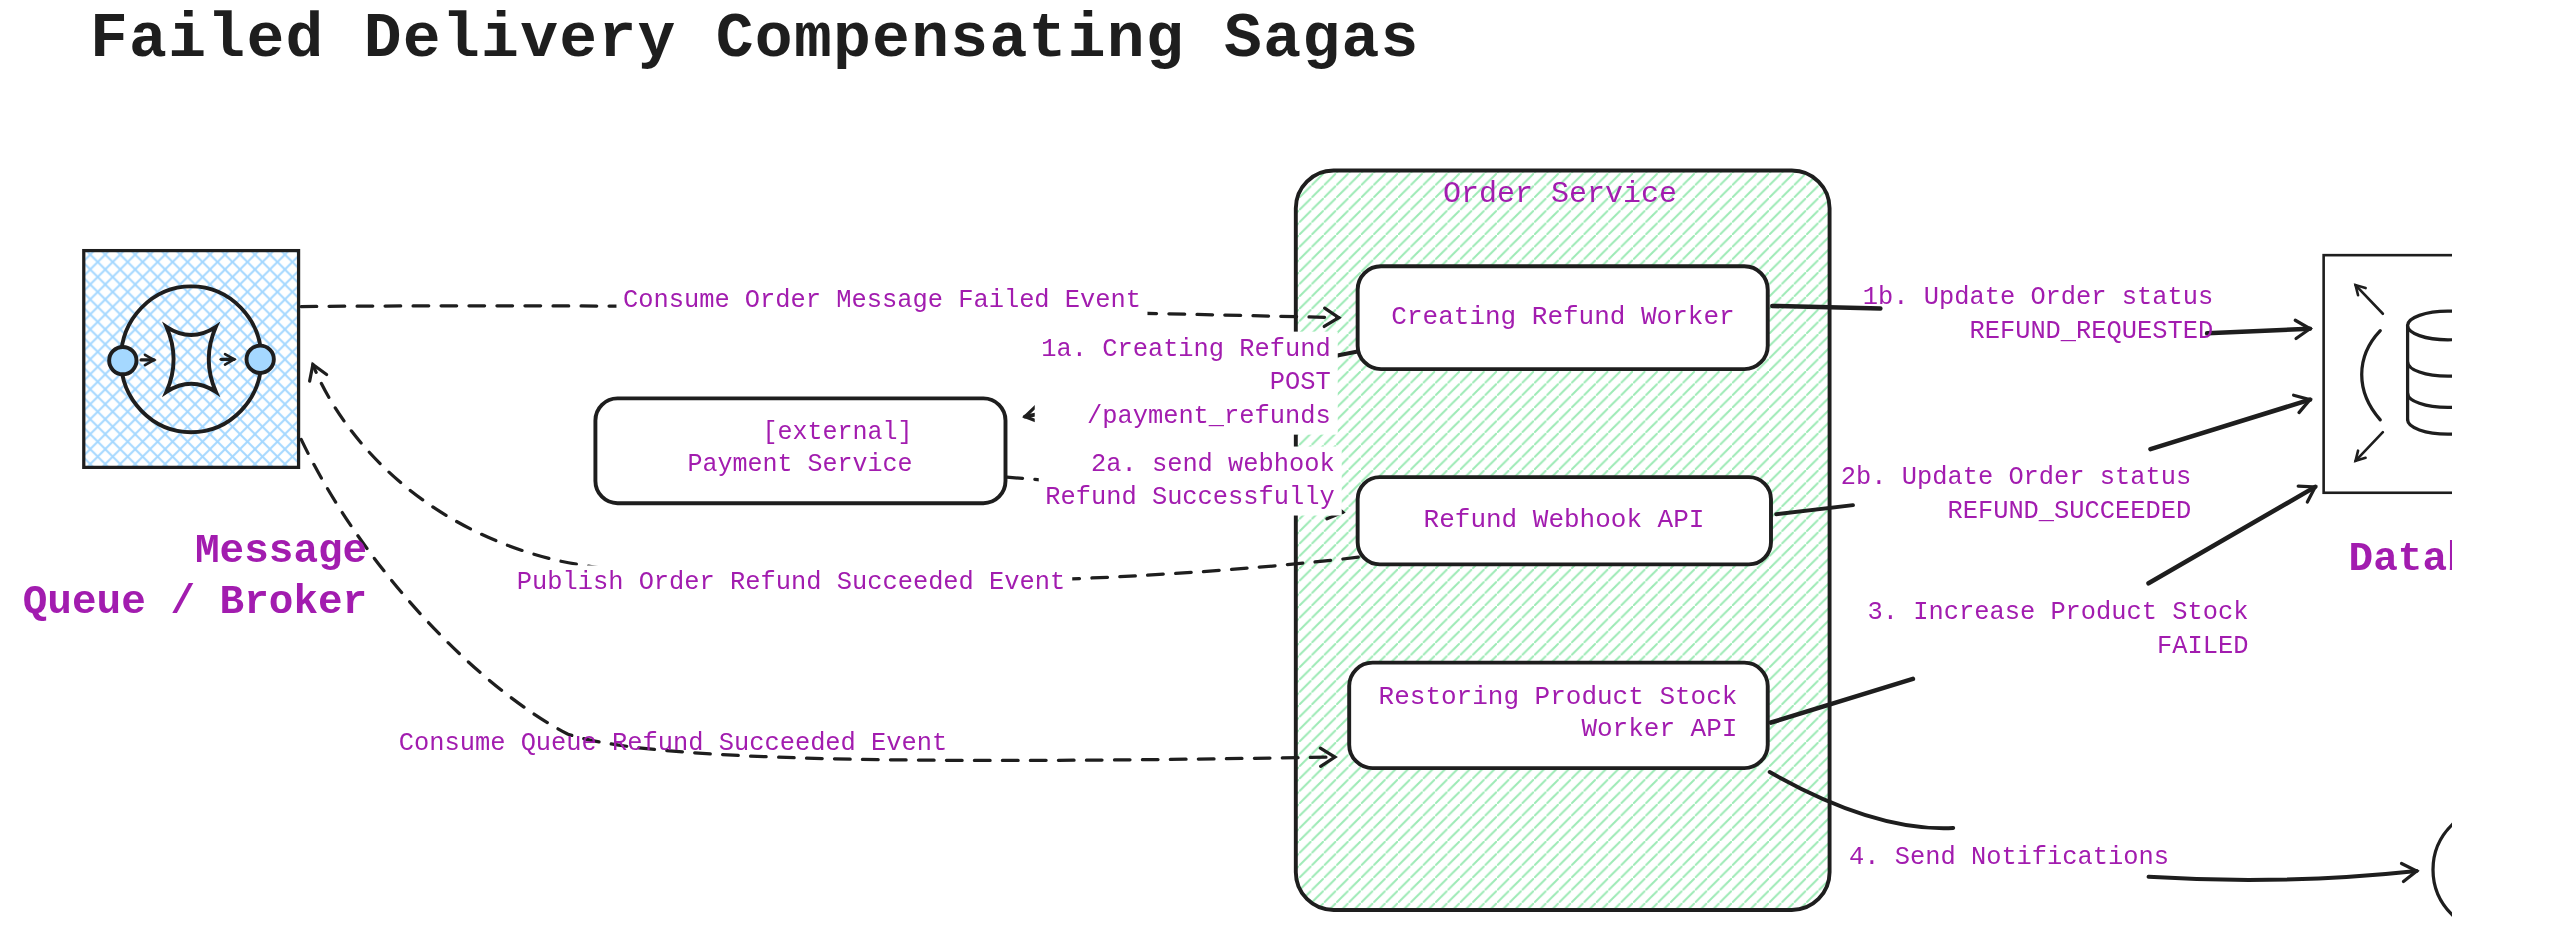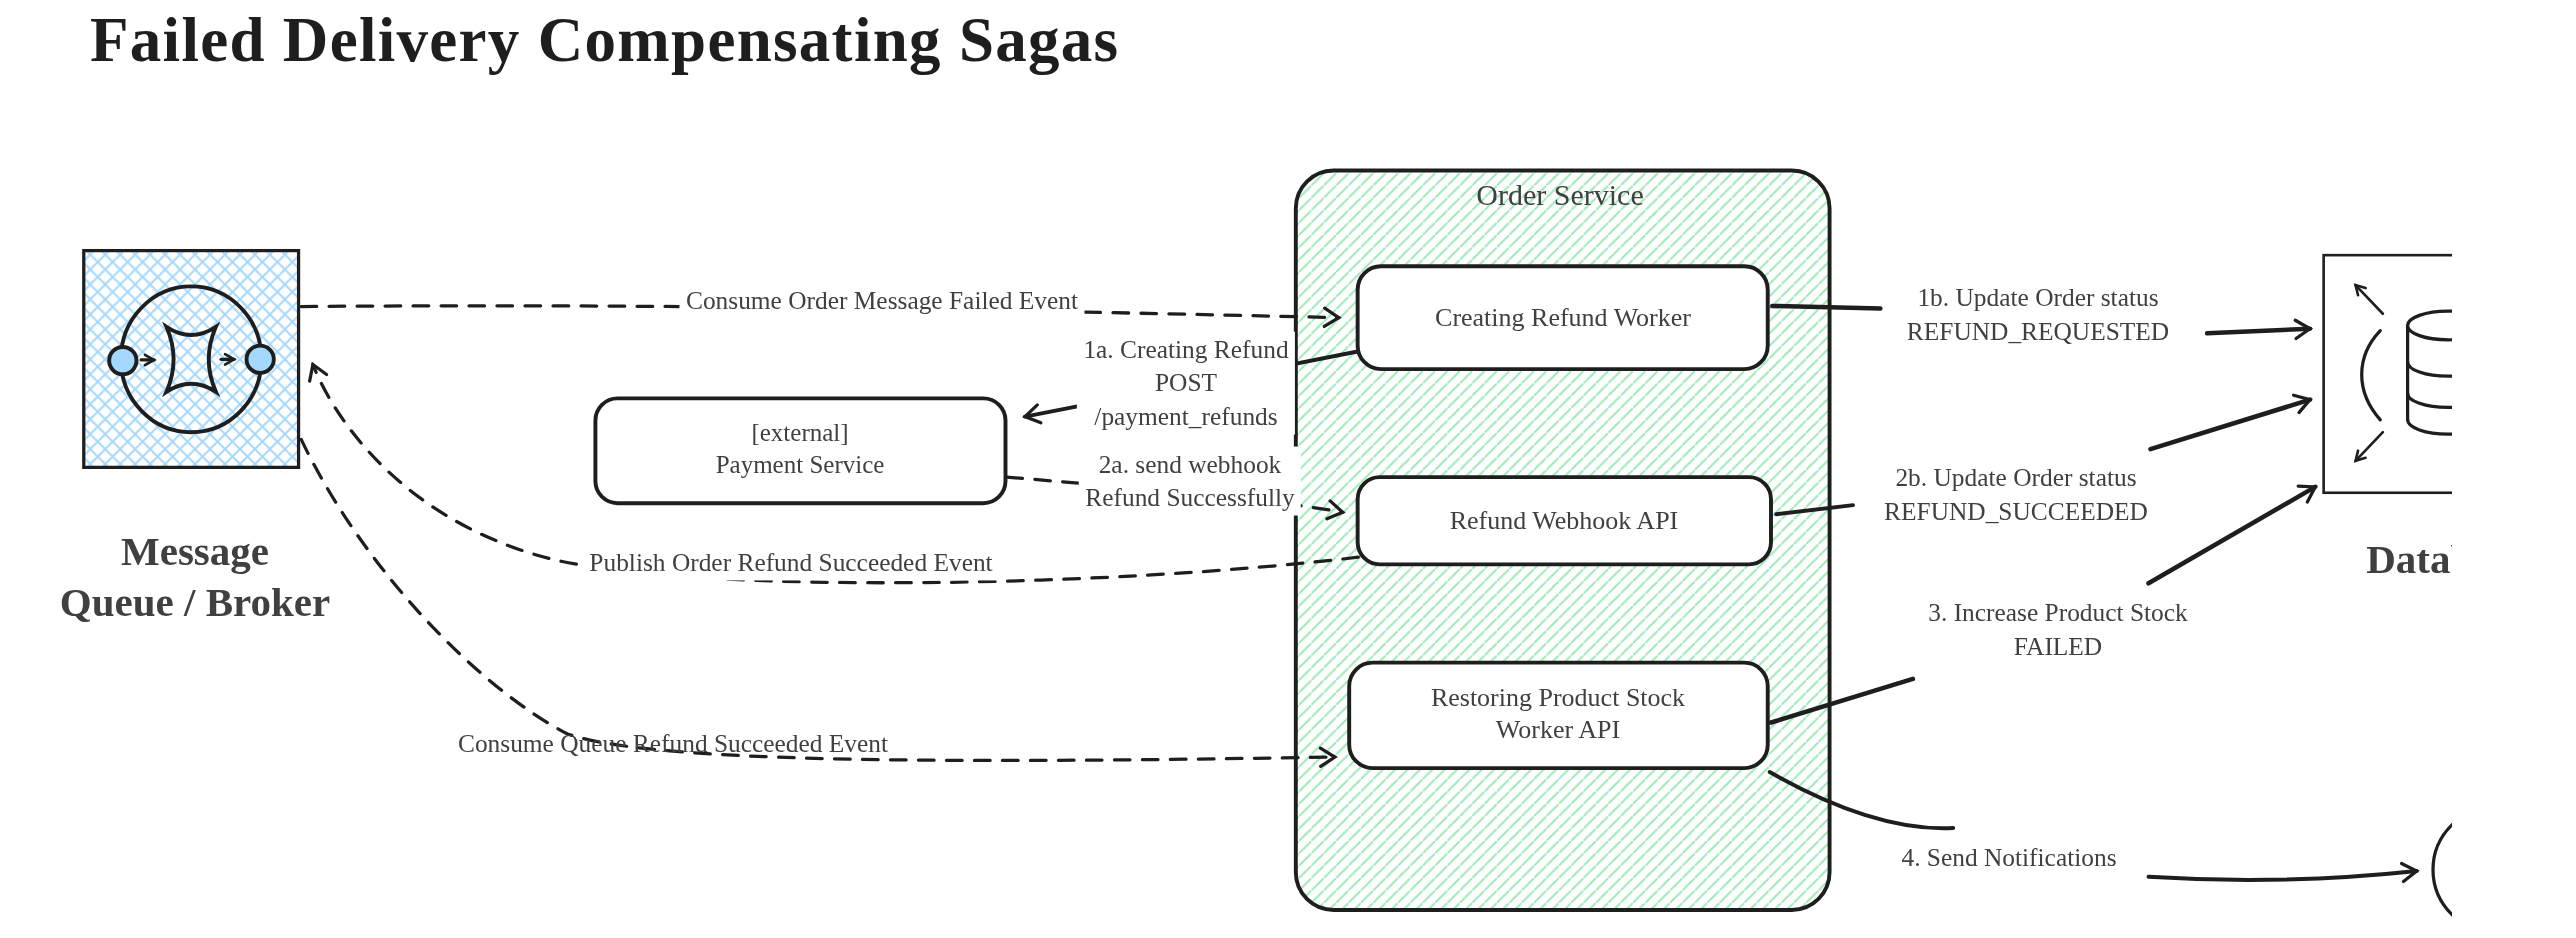--- a/index.html
+++ b/index.html
@@ -1,29 +1,29 @@
 <!DOCTYPE html>
 <html style="font-size:10.4px"><head>
 <meta charset="utf-8">
 <style>
   html,body{margin:0;padding:0;background:#ffffff;}
   .canvas{
     position:relative;
     width:2452px;height:938px;
     background:#ffffff;
-    font-family:Liberation Serif, serif;
+    font-family:Liberation Mono, monospace;
     color:#1e1e1e;
     overflow:hidden;
   }
   svg.layer{position:absolute;left:0;top:0;}
   .lbl{
     position:absolute;
     transform:translate(-50%,-50%);
-    text-align:center;
-    color:#404040;
+    text-align:right;
+    color:#a21caf;
     line-height:1.3;
     white-space:nowrap;
     z-index:2;
   }
   .title{
     position:absolute;
     left:90px;top:3.9px;
     font-size:63px;
     font-weight:700;
     letter-spacing:1.3px;
@@ -166,21 +166,21 @@
   <div class="lbl edgelbl" style="left:2038px;top:315px;">
     <div>1b. Update Order status</div>
     <div>REFUND_REQUESTED</div>
   </div>
 
   <div class="lbl edgelbl" style="left:2016px;top:495px;">
     <div>2b. Update Order status</div>
     <div>REFUND_SUCCEEDED</div>
   </div>
 
-  <div class="lbl edgelbl masked" style="left:791px;top:563px;">Publish Order Refund Succeeded Event</div>
+  <div class="lbl edgelbl masked" style="left:791px;top:583px;">Publish Order Refund Succeeded Event</div>
 
   <div class="lbl edgelbl" style="left:673px;top:744px;">Consume Queue Refund Succeeded Event</div>
 
   <div class="lbl edgelbl" style="left:2058px;top:630px;">
     <div>3. Increase Product Stock</div>
     <div>FAILED</div>
   </div>
 
   <div class="lbl edgelbl" style="left:2009px;top:858px;">4. Send Notifications</div>
 

